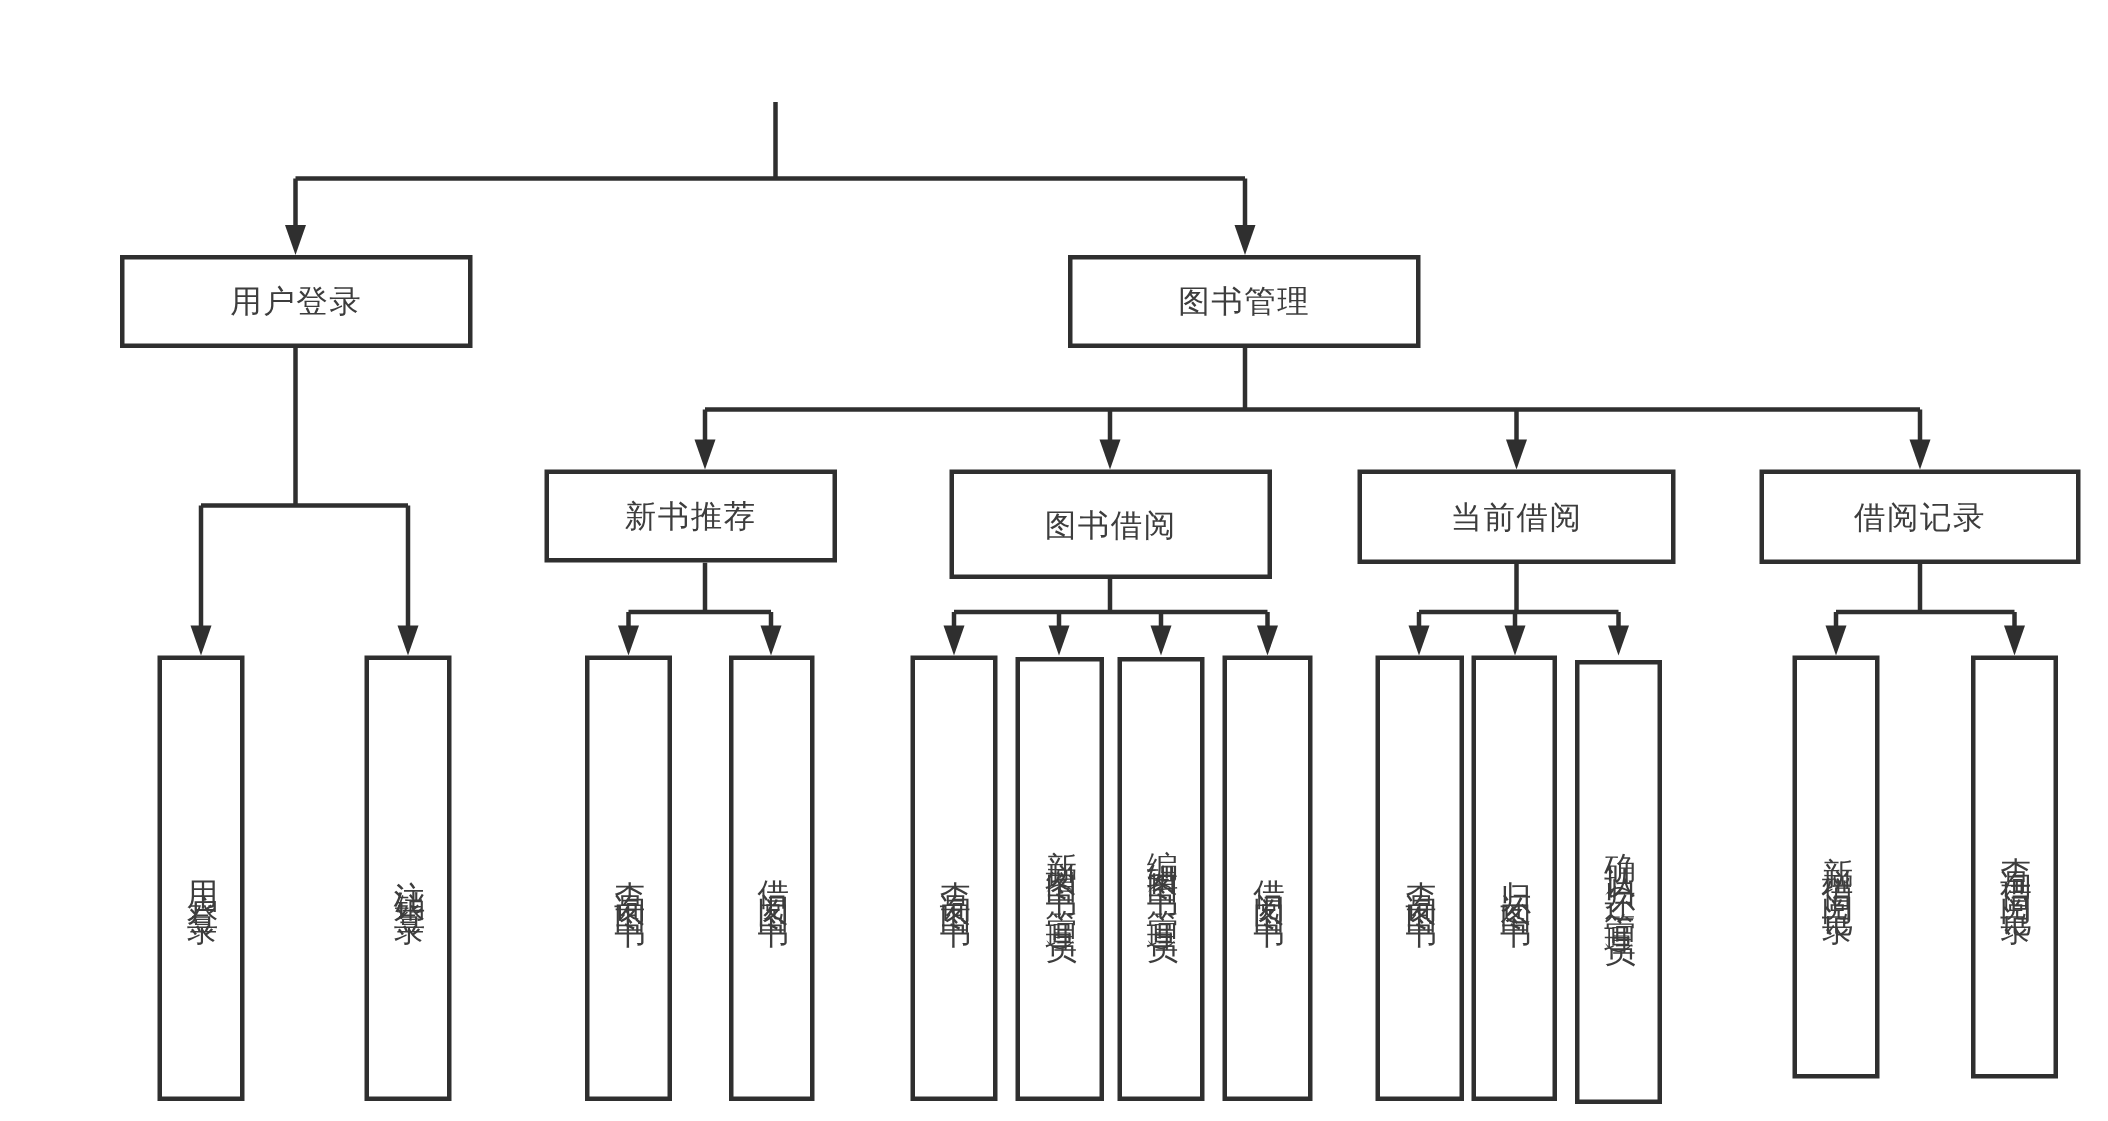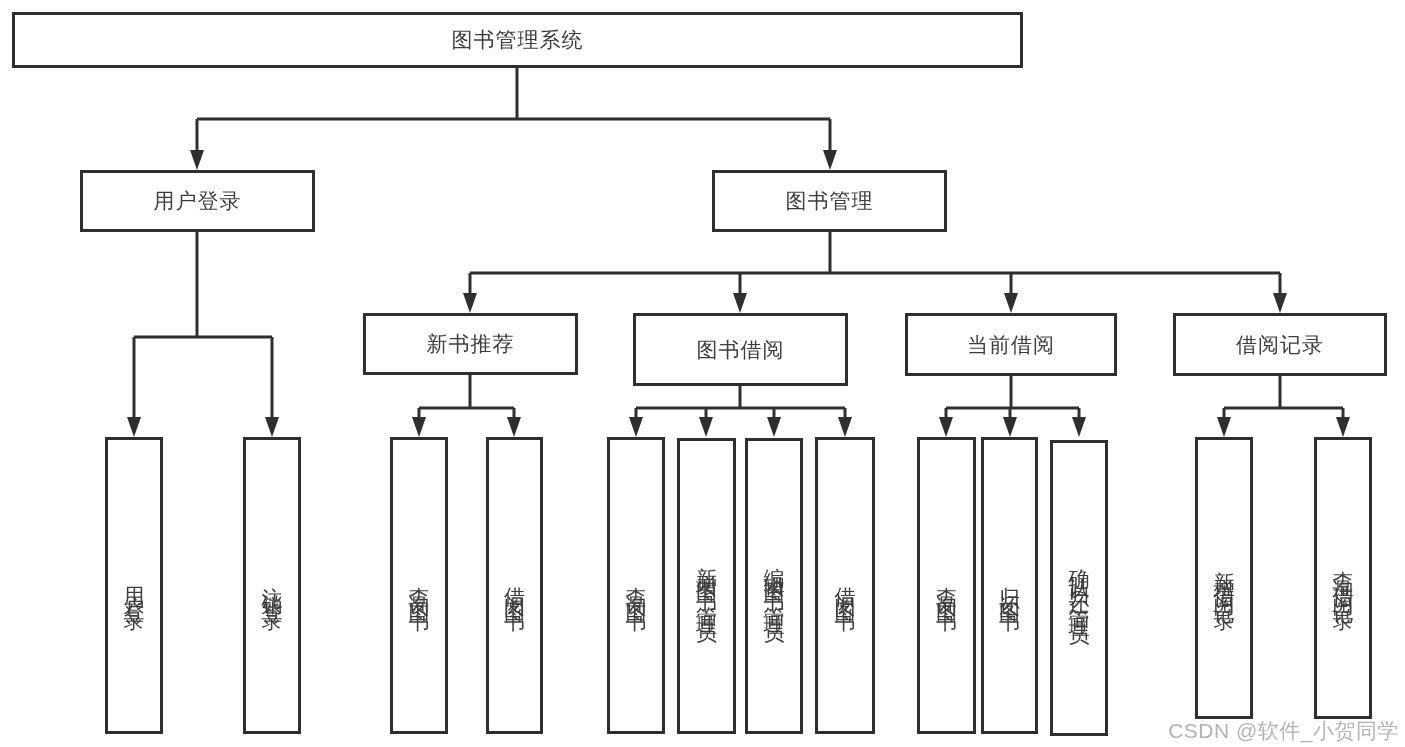--- a/index.html
+++ b/index.html
@@ -120,32 +120,29 @@
       <polygon points="767,417 781,417 774,437"></polygon>
       <polygon points="838,417 852,417 845,437"></polygon>
       <polygon points="939,417 953,417 946,437"></polygon>
       <polygon points="1003,417 1017,417 1010,437"></polygon>
       <polygon points="1072,417 1086,417 1079,437"></polygon>
       <polygon points="1217,417 1231,417 1224,437"></polygon>
       <polygon points="1336,417 1350,417 1343,437"></polygon>
     </g>
   </svg>
 
-  <div class="node hbox root-box" style="left:12px; top:12px; width:1011px; height:56px;">
-    <span>图书管理系统</span>
-  </div>
 
   <div class="node hbox" style="left:80px; top:170px; width:235px; height:62px;">
     <span>用户登录</span>
   </div>
   <div class="node hbox" style="left:712px; top:170px; width:235px; height:62px;font-family:Liberation Mono, monospace;">
     <span>图书管理</span>
   </div>
 
-  <div class="node hbox" style="left:363px; top:313px; width:215px; height:62px;">
+  <div class="node hbox" style="left:363px; top:313px; width:195px; height:62px;">
     <span>新书推荐</span>
   </div>
   <div class="node hbox" style="left:633px; top:313px; width:215px; height:73px;">
     <span>图书借阅</span>
   </div>
   <div class="node hbox" style="left:905px; top:313px; width:212px; height:63px;">
     <span>当前借阅</span>
   </div>
   <div class="node hbox" style="left:1173px; top:313px; width:214px; height:63px;">
     <span>借阅记录</span>
@@ -188,15 +185,14 @@
     <span class="vtext">确认归还（管理员）</span>
   </div>
 
   <div class="node vbox" style="left:1195px; top:437px; width:58px; height:282px;">
     <span class="vtext">新增借阅记录</span>
   </div>
   <div class="node vbox" style="left:1314px; top:437px; width:58px; height:282px;">
     <span class="vtext">查询借阅记录</span>
   </div>
 
-  <div class="watermark">CSDN @软件_小贺同学</div>
 
 </div>
 
 </body></html>

